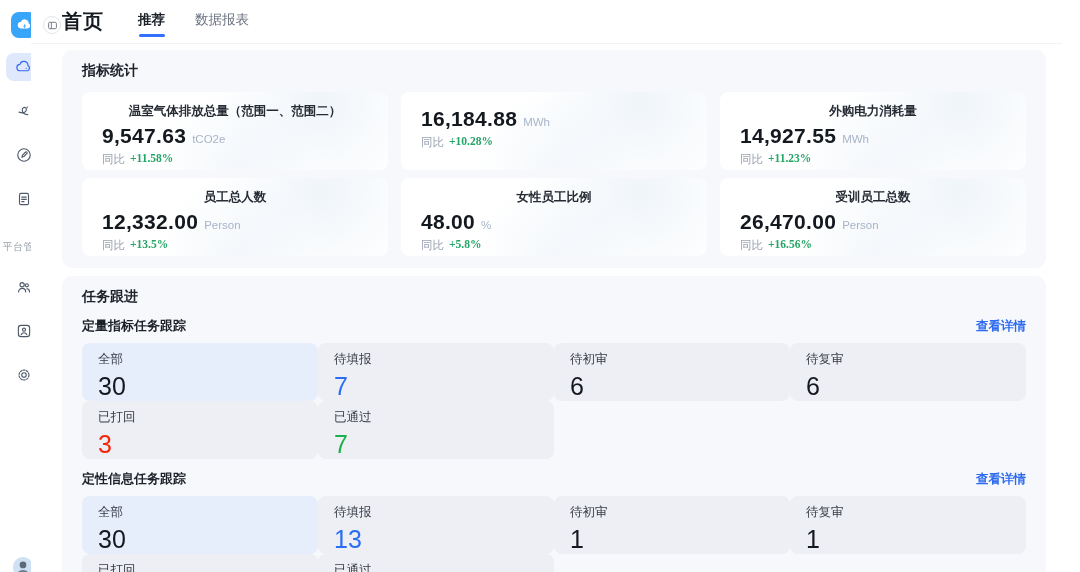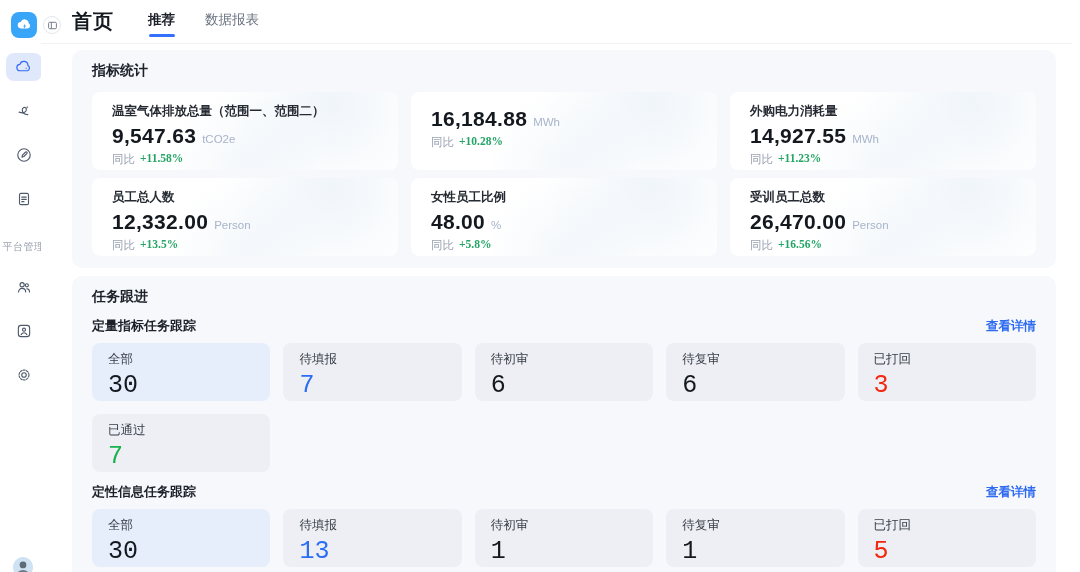--- a/index.html
+++ b/index.html
@@ -34,21 +34,21 @@
     border-radius:50%; background:#fff; border:1px solid #e3e6eb;
     display:flex; align-items:center; justify-content:center;
     color:#6b7280; z-index:5; cursor:pointer;
   }
   .avatar {
     position:absolute; left:13px; top:557px; width:20px; height:20px;
     border-radius:50%; background:#cfe2f3; overflow:hidden; cursor:pointer;
   }
 
   
-  .main { position:absolute; left:41px; top:0; width:1031px; height:572px; background:#fff; }
+  .main { position:absolute; left:31px; top:0; width:1031px; height:572px; background:#fff; }
   .header {
     height:44px; border-bottom:1px solid #f0f2f5;
     display:flex; align-items:center; padding-left:31px;
   }
   .page-title { font-size:20px; font-weight:bold; color:#14181f; letter-spacing:1px; }
   .tabs { display:flex; gap:26px; margin-left:32px; height:100%; align-items:center; }
   .tab { font-size:13.5px; color:#6a7280; position:relative; cursor:pointer; padding:3px 2px 6px; }
   .tab.active { color:#1d2129; font-weight:bold; }
   .tab.active::after {
     content:""; position:absolute; left:50%; transform:translateX(-50%);
@@ -61,33 +61,34 @@
   .panel-title { font-size:14px; font-weight:bold; color:#1d2129; }
 
   
   .m-grid { margin-top:12px; display:grid; grid-template-columns:repeat(3,1fr); gap:8px 13px; }
   .m-card {
     background:#fff; border-radius:8px; height:78px; padding:11px 20px;
     position:relative; overflow:hidden;
     background-image:
       radial-gradient(circle at 78% 15%, rgba(205,222,238,.30), transparent 42%),
       radial-gradient(circle at 50% 95%, rgba(205,222,238,.22), transparent 45%);
+    text-align: center;
   }
   .m-label { font-size:12.5px; font-weight:bold; color:#262b33; }
   .m-value-row { margin-top:4px; display:flex; align-items:baseline; gap:6px; }
   .m-value { font-size:21px; font-weight:bold; color:#14181f; letter-spacing:.3px; }
   .m-unit { font-size:11.5px; color:#a7b4c9; }
   .m-yoy { margin-top:4px; font-size:11.5px; color:#9aa3b2; display:flex; gap:5px;font-family:Liberation Serif, serif; }
   .m-yoy b { color:#23a566; font-weight:bold; }
 
   
   .t-head { display:flex; align-items:center; justify-content:space-between; margin-top:11px; }
   .t-title { font-size:13px; font-weight:bold; color:#1d2129; }
   .detail-link { font-size:12.5px; font-weight:bold; color:#2e6bef; cursor:pointer; text-decoration:none; }
-  .t-grid { margin-top:8px; display:grid; grid-template-columns:repeat(5,1fr); gap:13px;font-family:Liberation Mono, monospace; }
+  .t-grid { margin-top:8px; display:grid; grid-template-columns:repeat(4,1fr); gap:0; }
   .t-card { background:#edeff4; border-radius:8px; height:58px; padding:8px 16px 0; cursor:pointer; }
   .t-card.highlight { background:#e7eefb; }
   .t-label { font-size:12.5px; color:#363c46; }
   .t-num { margin-top:4px; font-size:25px; line-height:1.15; color:#14181f; font-weight:500; }
   .t-num.blue  { color:#2a6ef5; font-weight:400; }
   .t-num.red   { color:#f2270c; font-weight:400; }
   .t-num.green { color:#18b14b; font-weight:400; }
 </style>
 </head>
 <body>

